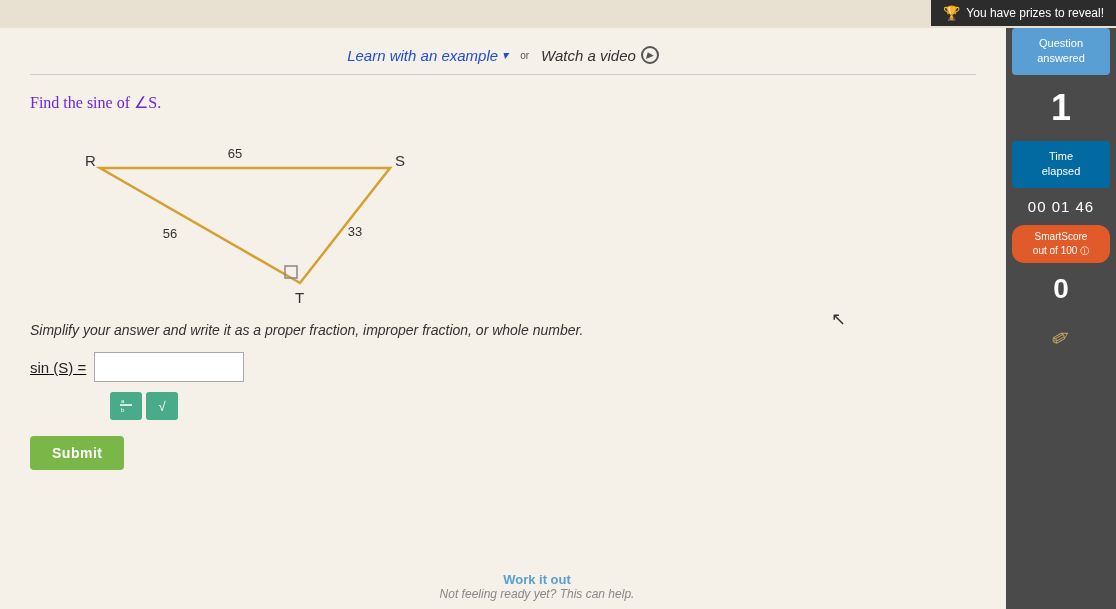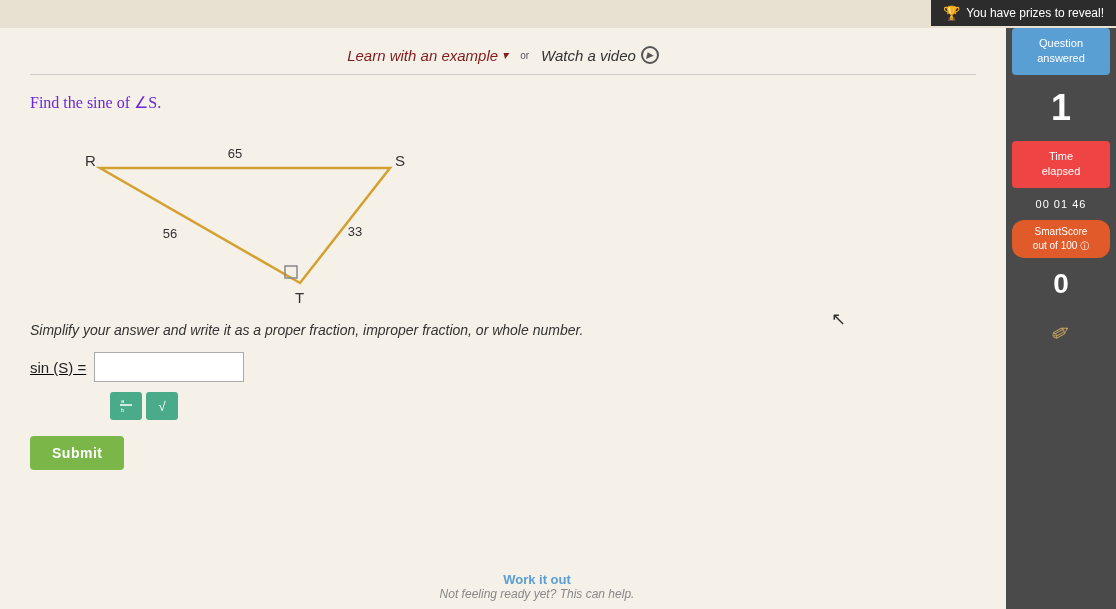--- a/index.html
+++ b/index.html
@@ -59,33 +59,33 @@
 
     .question-number {
       color: #fff;
       font-size: 36px;
       font-weight: bold;
       text-align: center;
       margin: 4px 0;
     }
 
     .time-box {
-      background: #ef4444;
+      background: #0369a1;
       color: #fff;
       font-size: 11px;
       text-align: center;
       padding: 8px 6px;
       border-radius: 4px;
       width: 100%;
       line-height: 1.4;
     }
 
     .time-digits {
       color: #fff;
-      font-size: 11px;
+      font-size: 15px;
       text-align: center;
       letter-spacing: 1px;
       margin: 2px 0;
     }
 
     .smartscore-box {
       background: #e05a2a;
       color: #fff;
       font-size: 10px;
       text-align: center;
@@ -127,21 +127,21 @@
       display: flex;
       align-items: center;
       justify-content: center;
       gap: 12px;
       margin-bottom: 18px;
       border-bottom: 1px solid #ccc;
       padding-bottom: 10px;
     }
 
     .learn-example-btn {
-      color: #7f1d1d;
+      color: #1d4ed8;
       font-size: 15px;
       cursor: pointer;
       display: flex;
       align-items: center;
       gap: 4px;
       text-decoration: none;
       font-style: italic;
     }
     .learn-example-btn .chevron {
       font-size: 12px;

